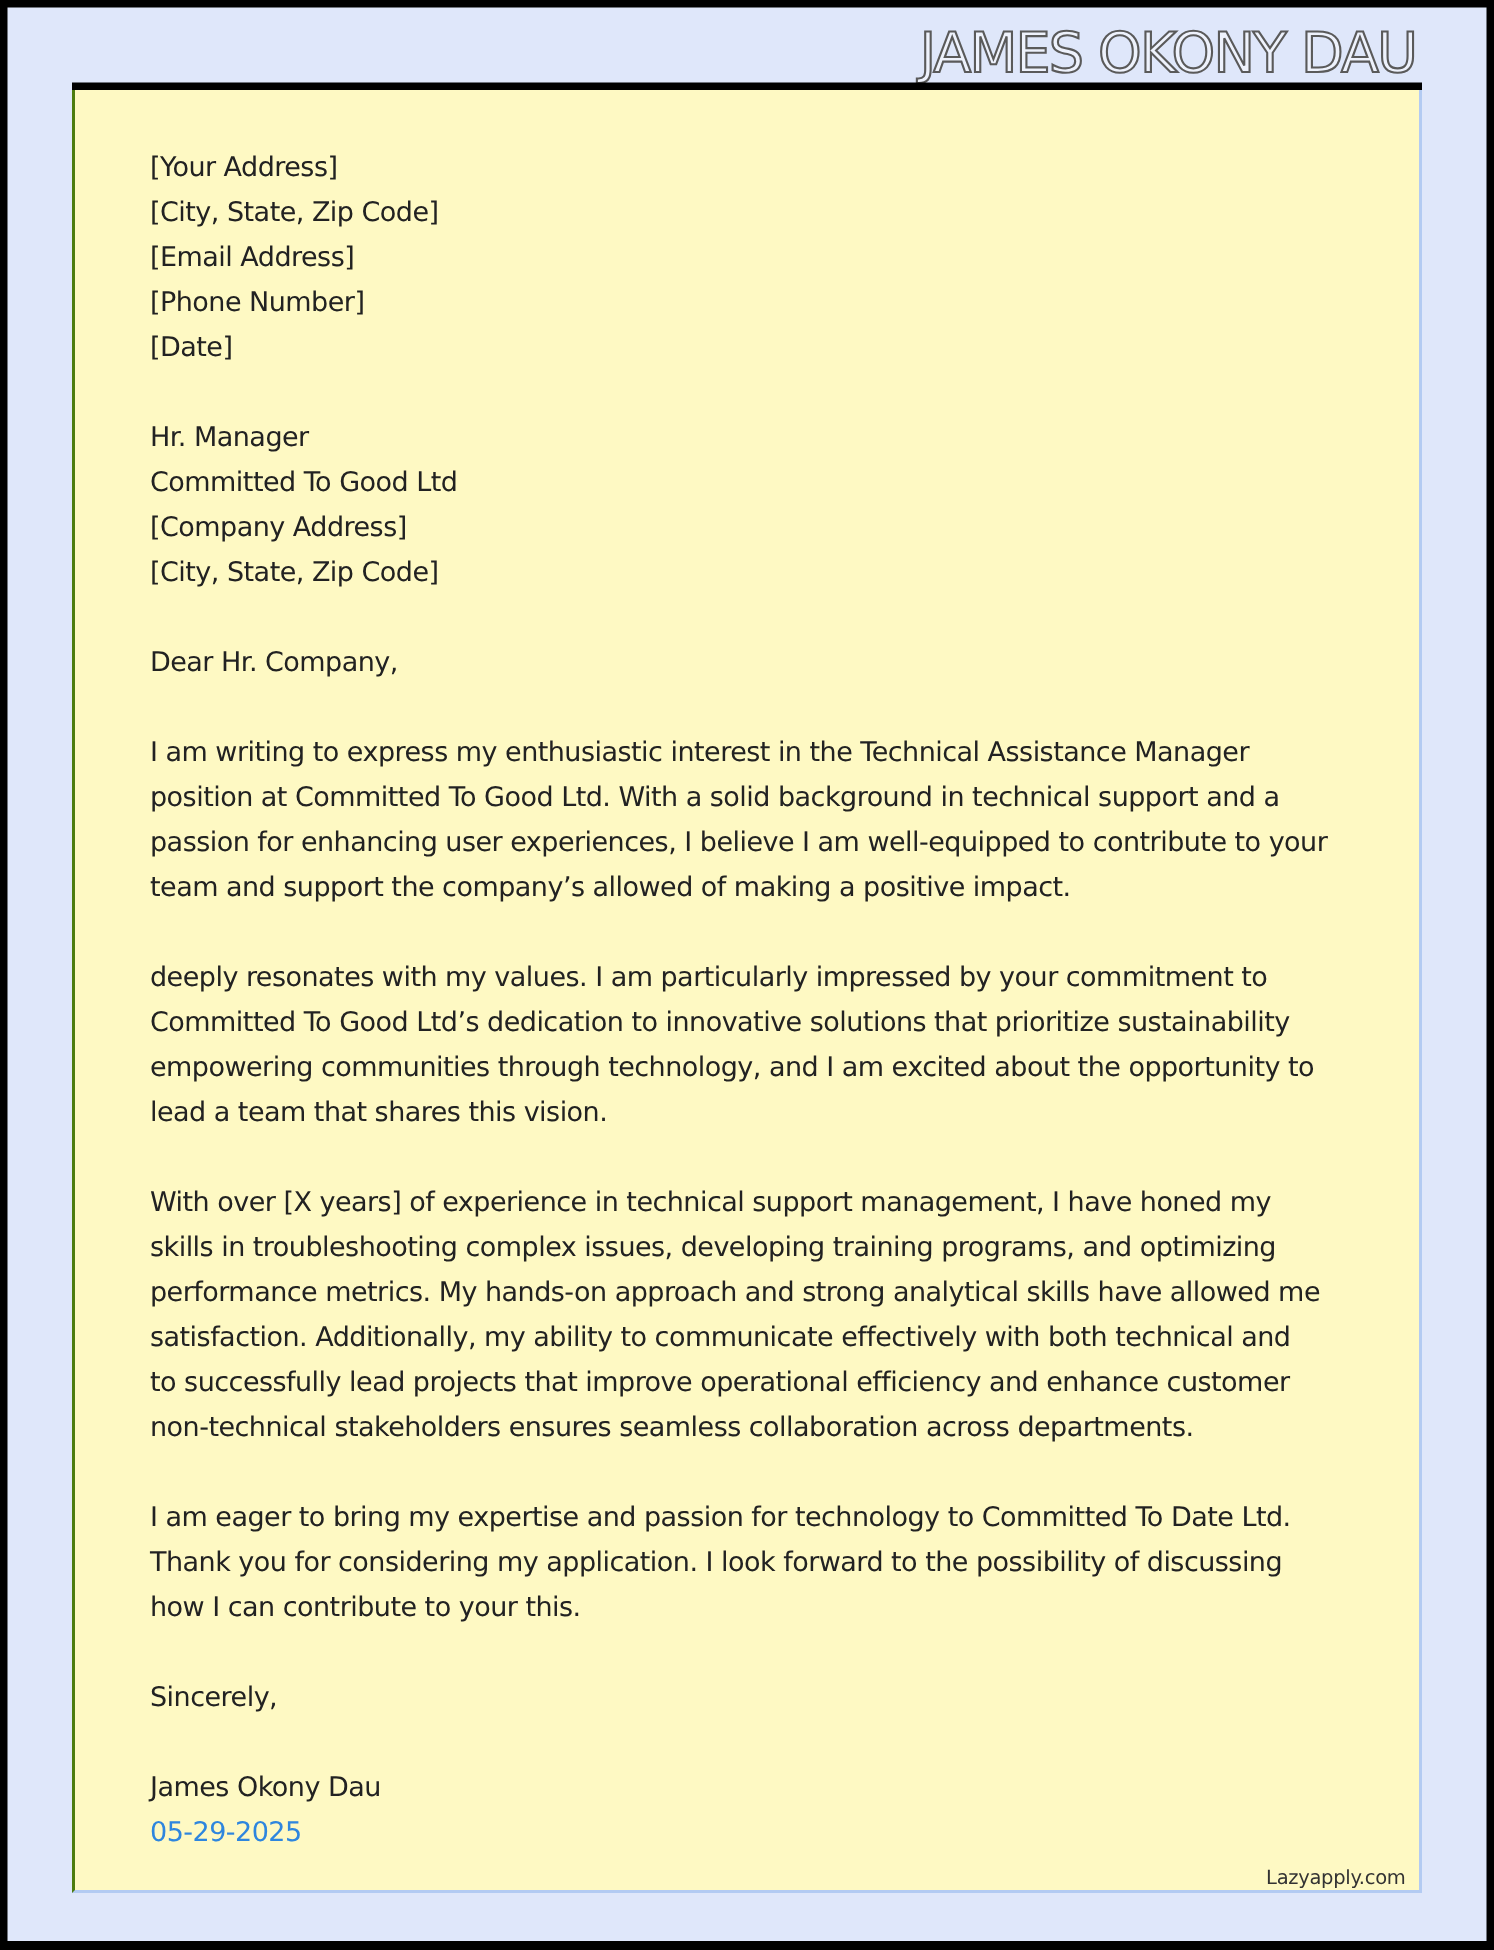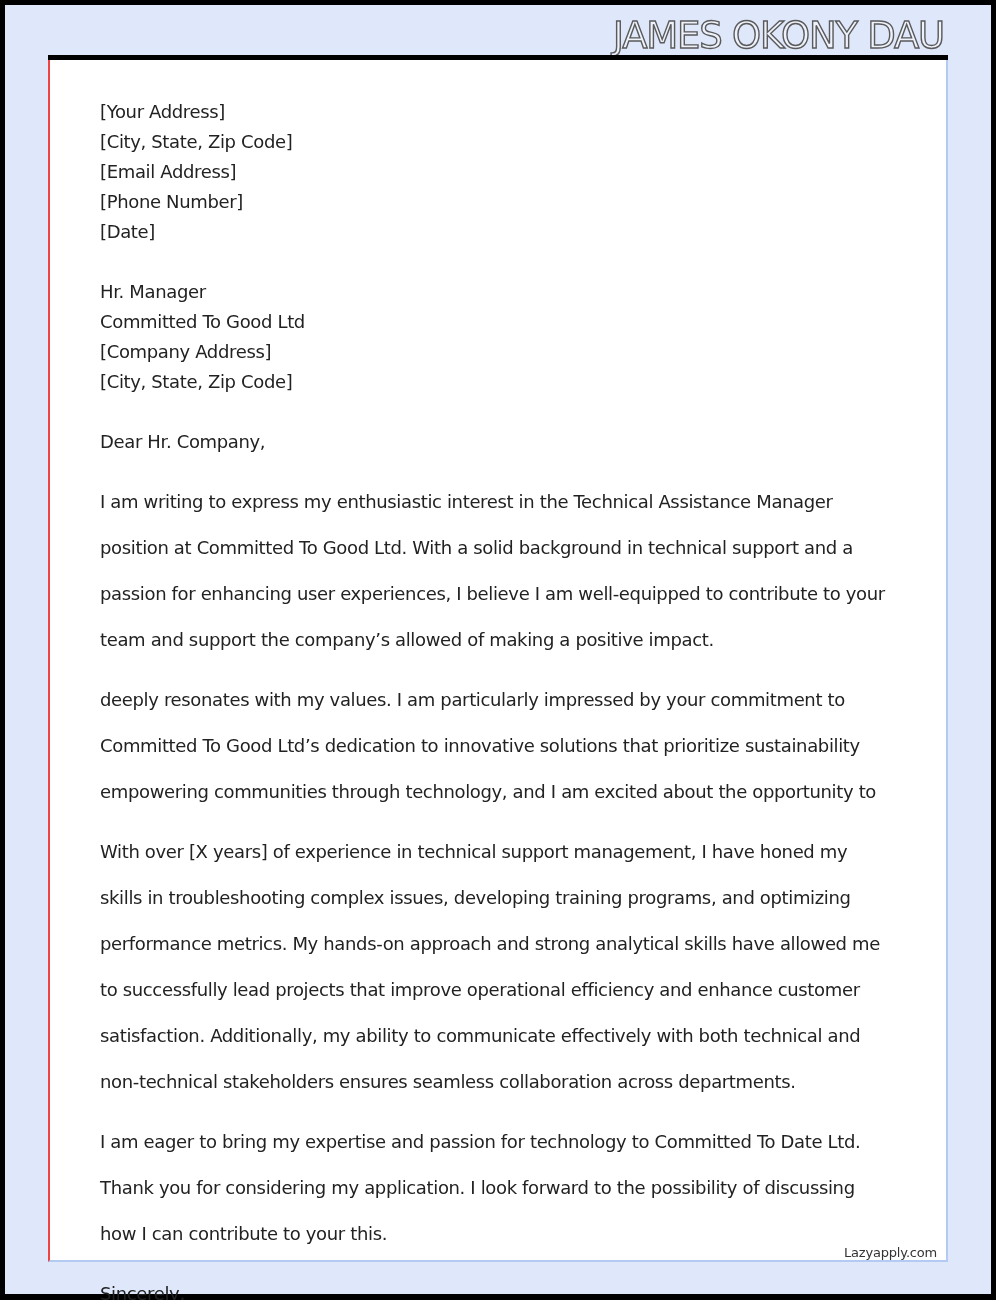--- a/index.html
+++ b/index.html
@@ -30,38 +30,38 @@
     .top-bar {
       position: absolute;
       left: 48px; top: 55px;
       width: 900px; height: 5px;
       background: #000;
     }
     .card {
       position: absolute;
       left: 48px; top: 60px;
       width: 900px; height: 1202px;
-      background: #ffffff;
-      border-left: 2px solid #ef4444;
+      background: #fef9c3;
+      border-left: 2px solid #4d7c0f;
       border-right: 2px solid #b3cbf2;
       border-bottom: 2px solid #b3cbf2;
     }
     .letter {
       position: absolute;
       left: 50px; top: 37px;
       width: 800px;
       font-size: 18px;
       line-height: 30px;
       color: #222;
       letter-spacing: -0.35px;
     }
     .block { margin-bottom: 30px; }
     .line { display: block; white-space: nowrap; }
     .para { margin-bottom: 30px; }
-    .para .line { white-space: nowrap; margin-top: 16px; }
+    .para .line { white-space: nowrap; }
     .date {
       color: #2e86de;
       display: block;
     }
     .watermark {
       position: absolute;
       right: 9px; bottom: -2px;
       font-size: 13px;
       line-height: 18px;
       color: #333;
@@ -101,28 +101,29 @@
       <span class="line">I am writing to express my enthusiastic interest in the Technical Assistance Manager</span>
       <span class="line">position at Committed To Good Ltd. With a solid background in technical support and a</span>
       <span class="line">passion for enhancing user experiences, I believe I am well-equipped to contribute to your</span>
       <span class="line">team and support the company’s allowed of making a positive impact.</span>
     </div>
 
     <div class="para">
       <span class="line">deeply resonates with my values. I am particularly impressed by your commitment to</span>
       <span class="line">Committed To Good Ltd’s dedication to innovative solutions that prioritize sustainability</span>
       <span class="line">empowering communities through technology, and I am excited about the opportunity to</span>
+      <span class="line">lead a team that shares this vision.</span>
     </div>
 
     <div class="para">
       <span class="line">With over [X years] of experience in technical support management, I have honed my</span>
       <span class="line">skills in troubleshooting complex issues, developing training programs, and optimizing</span>
       <span class="line">performance metrics. My hands-on approach and strong analytical skills have allowed me</span>
+      <span class="line">satisfaction. Additionally, my ability to communicate effectively with both technical and</span>
       <span class="line">to successfully lead projects that improve operational efficiency and enhance customer</span>
-      <span class="line">satisfaction. Additionally, my ability to communicate effectively with both technical and</span>
       <span class="line">non-technical stakeholders ensures seamless collaboration across departments.</span>
     </div>
 
     <div class="para">
       <span class="line">I am eager to bring my expertise and passion for technology to Committed To Date Ltd.</span>
       <span class="line">Thank you for considering my application. I look forward to the possibility of discussing</span>
       <span class="line">how I can contribute to your this.</span>
     </div>
 
     <div class="block">Sincerely,</div>

